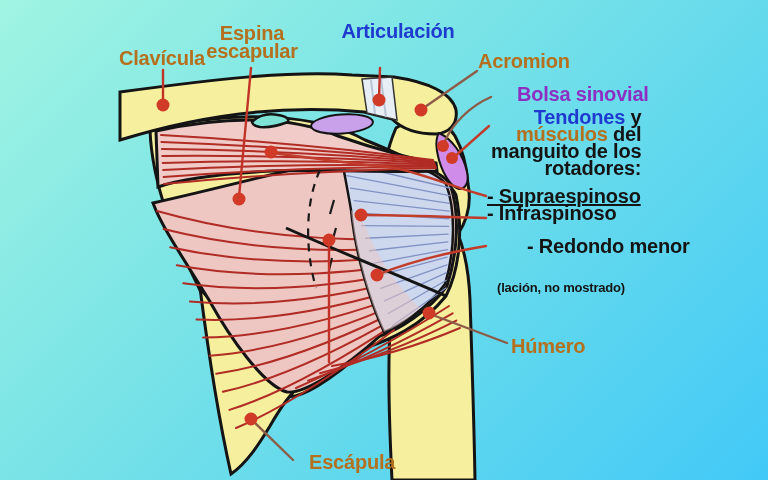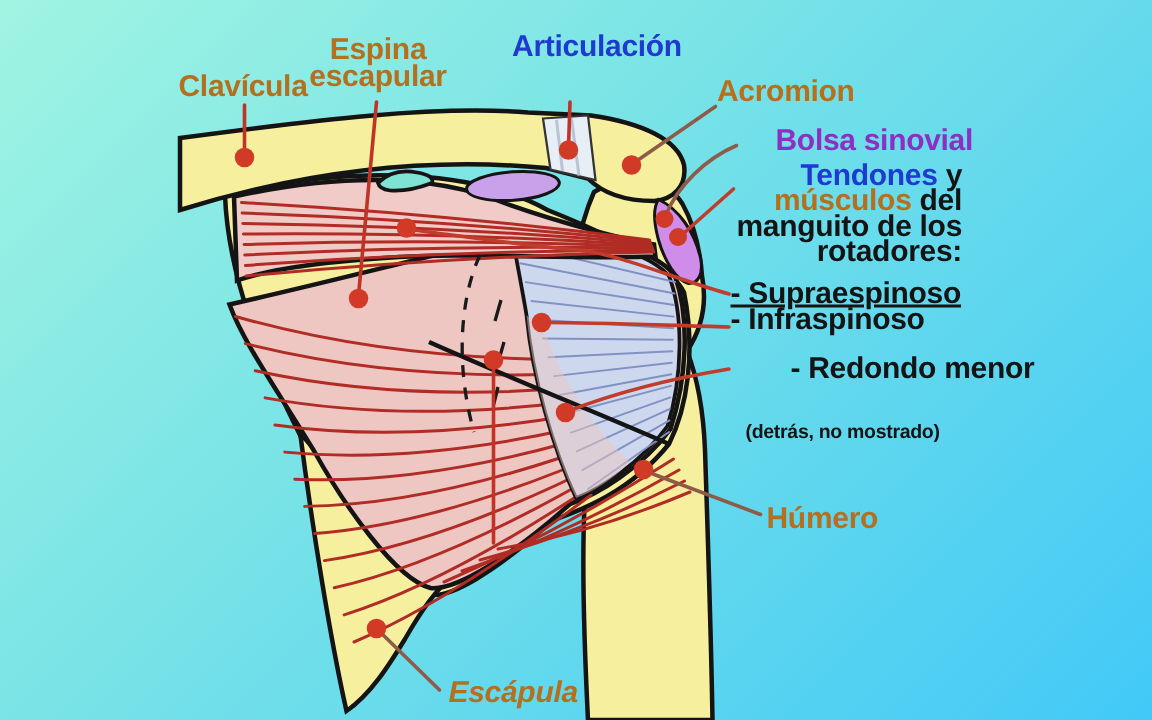--- a/index.html
+++ b/index.html
@@ -163,20 +163,20 @@
 <div class="lbl black" style="left:491px;top:109px;line-height:17px;">
   <span class="heading-line"><span class="blue">Tendones</span><span> y</span></span>
   <span class="heading-line"><span class="orange">músculos</span><span> del</span></span>
   <span class="heading-line">manguito de los</span>
   <span class="heading-line">rotadores:</span>
 </div>
 
 <div class="lbl black" style="left:487px;top:187px;text-decoration:underline;">- Supraespinoso</div>
 <div class="lbl black" style="left:487px;top:204px;">- Infraspinoso</div>
 <div class="lbl black" style="left:487px;top:237px;margin-left:40px;">- Redondo menor</div>
-<div class="lbl black note" style="left:497px;top:280px;">(detrás, no mostrado)</div>
+<div class="lbl black note" style="left:497px;top:280px;">(lación, no mostrado)</div>
 
 <div class="lbl orange" style="left:511px;top:337px;">Húmero</div>
 
 
-<div class="lbl orange" style="left:299px;top:453px;font-style:italic;">Escápula</div>
+<div class="lbl orange" style="left:309px;top:453px;">Escápula</div>
 
 </div>
 
 </body></html>

